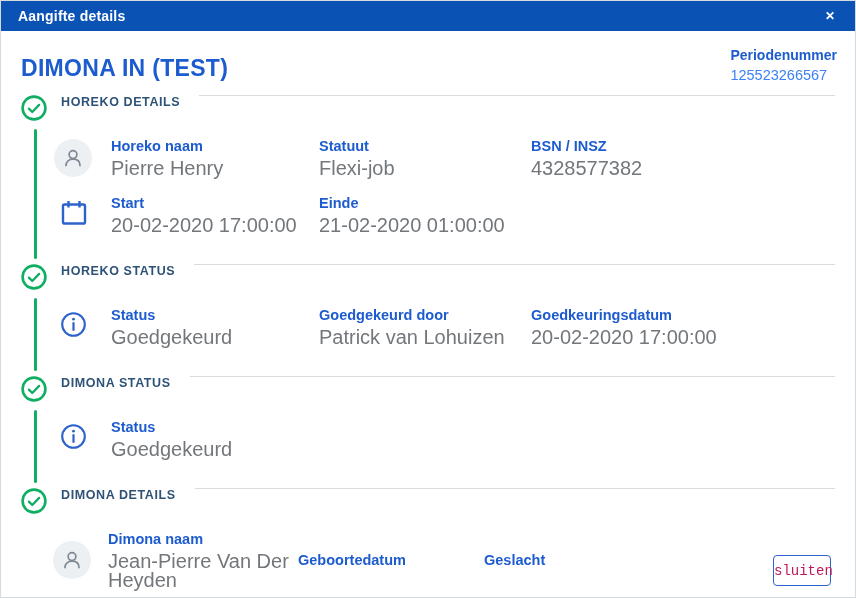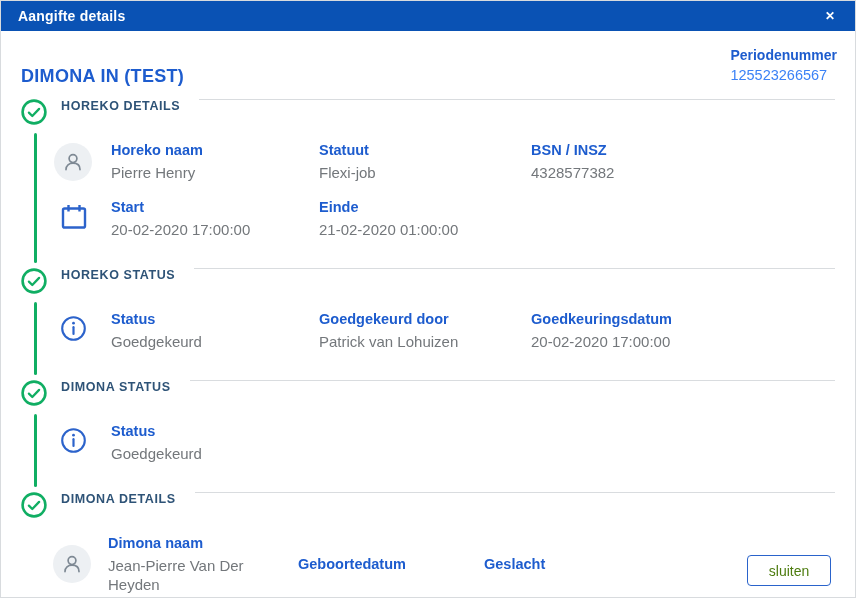--- a/index.html
+++ b/index.html
@@ -18,21 +18,21 @@
     justify-content:space-between; padding:0 16px 0 17px;
   }
   .titlebar .title { color:#fff; font-size:14px; font-weight:bold; letter-spacing:.2px; }
   .close-btn {
     background:none; border:none; color:#fff; font-size:12px; font-weight:bold;
     cursor:pointer; line-height:1; padding:4px;
   }
   
   .content { padding:16px 18px 0 20px; }
   .page-head { display:flex; justify-content:space-between; align-items:flex-start; margin-bottom:12px; }
-  .page-title { color:#1D5CCE; font-size:18px; font-weight:bold; letter-spacing:.3px; margin-top:19px; }
+  .page-title { color:#1D5CCE; font-size:23px; font-weight:bold; letter-spacing:.3px; margin-top:8px; }
   .period { }
   .period-label { color:#1D5CCE; font-size:14px; font-weight:bold; }
   .period-value { color:#3b82f6; font-size:14.5px; margin-top:4px; }
   
   .timeline { position:relative; }
   .section { position:relative; padding-bottom:13px; }
   .section:not(:last-child)::before {
     content:""; position:absolute; left:12.5px; top:34px; bottom:5px;
     width:3px; background:#10AE63; border-radius:2px;
   }
@@ -48,27 +48,27 @@
     display:grid; grid-template-columns:57px 208px 212px 1fr;
     margin:16px 0 16px 33px; align-items:center; min-height:40px;
   }
   .row--dimona { grid-template-columns:55px 190px 186px 1fr; margin-left:32px; }
   .icon-cell { display:flex; align-items:center; }
   .avatar {
     width:38px; height:38px; border-radius:50%; background:#EDF0F3;
     display:flex; align-items:center; justify-content:center;
   }
   .field .label { color:#1D5CCE; font-size:14.5px; font-weight:bold; line-height:19px; }
-  .field .value { color:#73777B; font-size:15px; line-height:19px; margin-top:3px; }
+  .field .value { color:#73777B; font-size:20px; line-height:19px; margin-top:3px; }
   
   .footer-btn {
     position:absolute; right:24px; bottom:11px;
-    width:84px; height:31px; background:#fff;
+    width:58px; height:31px; background:#fff;
     border:1.5px solid #2A63CB; border-radius:4px;
-    color:#4d7c0f; font-size:14px; font-family:Liberation Sans, sans-serif; cursor:pointer;
+    color:#be185d; font-size:14px; font-family:Liberation Mono, monospace; cursor:pointer;
   }
 </style>
 </head>
 <body>
 
 <div class="modal">
 
   <div class="titlebar">
     <span class="title">Aangifte details</span>
     <button class="close-btn">

